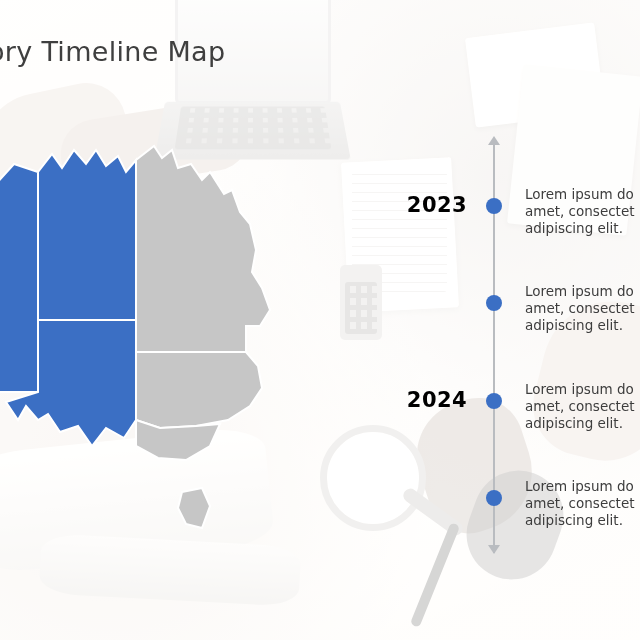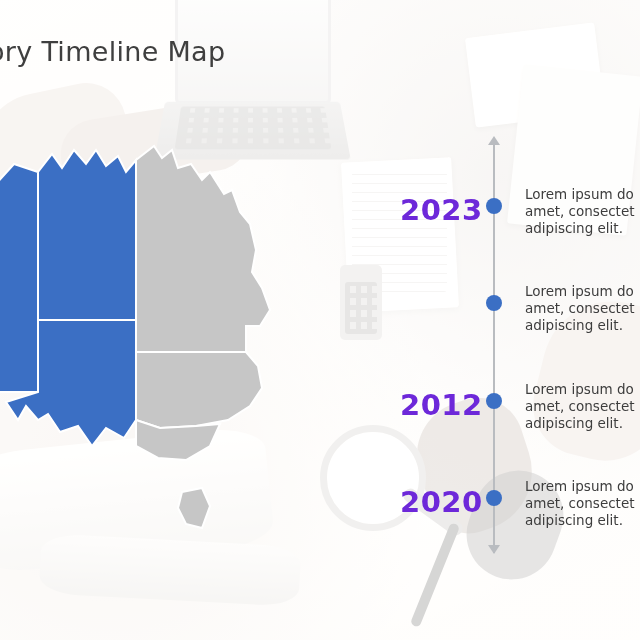--- a/index.html
+++ b/index.html
@@ -161,23 +161,23 @@
     left: 86px; top: 22px;
     width: 16px; height: 16px;
     border-radius: 50%;
     background: #3b6fc4;
   }
   .tl-year {
     position: absolute;
     left: 0; top: 17px;
     width: 74px;
     text-align: center;
-    font-size: 29px;
+    font-size: 21px;
     font-weight: bold;
-    color: #6d28d9;
+    color: #000000;
     letter-spacing: 0.5px;
   }
   .tl-text {
     position: absolute;
     left: 125px; top: 10px;
     width: 150px;
     font-size: 13.5px;
     line-height: 17px;
     color: #3d3d3d;
     white-space: nowrap;
@@ -259,31 +259,30 @@
   <div class="tl-item" style="top:273px">
     <div class="tl-dot"></div>
     <div class="tl-text">
       <span>Lorem ipsum do</span>
       <span>amet, consectet</span>
       <span>adipiscing elit.</span>
     </div>
   </div>
 
   <div class="tl-item" style="top:371px">
-    <div class="tl-year">2012</div>
+    <div class="tl-year">2024</div>
     <div class="tl-dot"></div>
     <div class="tl-text">
       <span>Lorem ipsum do</span>
       <span>amet, consectet</span>
       <span>adipiscing elit.</span>
     </div>
   </div>
 
   <div class="tl-item" style="top:468px">
-    <div class="tl-year">2020</div>
     <div class="tl-dot"></div>
     <div class="tl-text">
       <span>Lorem ipsum do</span>
       <span>amet, consectet</span>
       <span>adipiscing elit.</span>
     </div>
   </div>
 
 </div>
 

